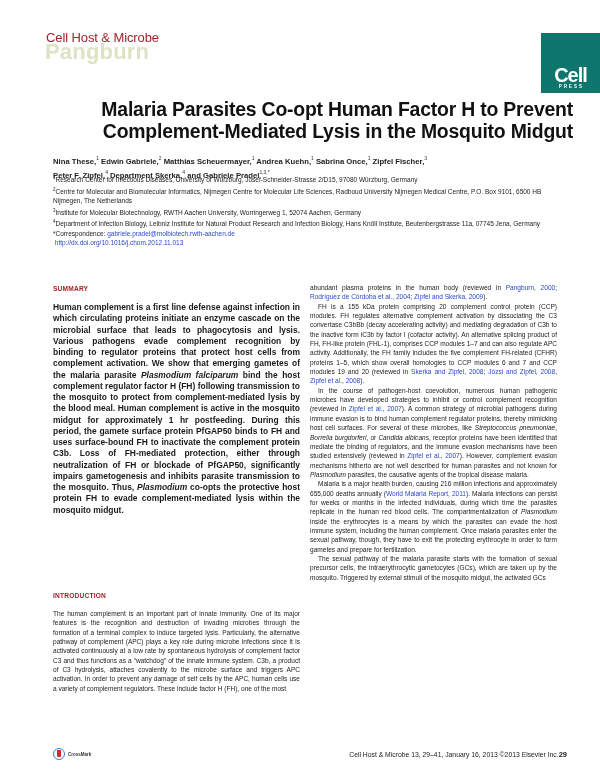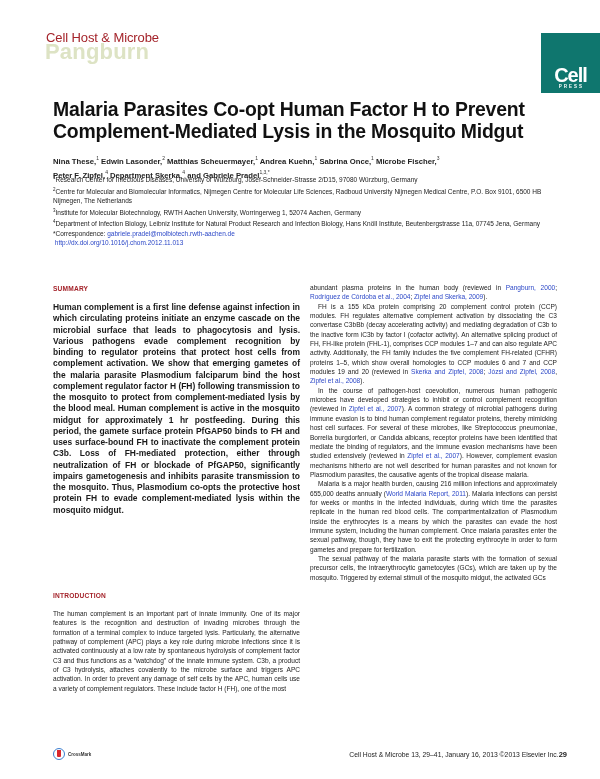--- a/index.html
+++ b/index.html
@@ -5,41 +5,41 @@
   html, body { margin: 0; padding: 0; background: #ffffff; }
   body { width: 600px; height: 779px; position: relative; overflow: hidden; font-family: "Liberation Sans", sans-serif; color: #111; }
 
   .journal { position: absolute; left: 46px; top: 30px; font-size: 13px; color: #a4232a; letter-spacing: -0.1px; }
   .article-kind { position: absolute; left: 45px; top: 39px; font-size: 22px; font-weight: bold; color: #dde3c4; letter-spacing: 0.2px; }
 
   .logo { position: absolute; left: 541px; top: 0; width: 59px; height: 60px; background: #0f766e; color: #fff; text-align: center; margin-top: 33px; }
   .logo .cell { display: block; font-weight: bold; font-size: 20px; line-height: 20px; margin-top: 32px; letter-spacing: -1px; }
   .logo .press { display: block; font-weight: bold; font-size: 4.5px; letter-spacing: 2px; margin-top: -1px; padding-left: 2px; }
 
-  .title { position: absolute; left: 53px; top: 98px; width: 520px; font-size: 19.4px; font-weight: bold; line-height: 22px; color: #111; letter-spacing: -0.2px; }
+  .title { position: absolute; left: 53px; top: 98px; width: 520px; font-size: 19.4px; font-weight: bold; line-height: 22px; color: #111; letter-spacing: -0.2px; text-align: right; }
 
   .authors { position: absolute; left: 53px; top: 153px; width: 500px; font-size: 7.7px; font-weight: bold; line-height: 10.6px; color: #222; }
   .authors sup { font-size: 5px; font-weight: normal; color: #333; }
 
   .affils { position: absolute; left: 53px; top: 173px; width: 500px; font-size: 6.5px; line-height: 9.4px; color: #222; }
   .affils sup { font-size: 4.5px; }
   .affils .blue { color: #2b47c7; }
 
   .col { position: absolute; width: 247px; }
   .col-left { left: 53px; }
   .col-right { left: 310px; }
 
   .section-head { font-size: 6.6px; font-weight: bold; color: #a4232a; letter-spacing: 0.2px; }
 
   .summary { font-size: 8.45px; font-weight: bold; line-height: 11.25px; text-align: justify; color: #1a1a1a; }
   .body-text { font-size: 6.55px; line-height: 9.35px; text-align: justify; color: #222; }
   .body-text p { margin: 0; text-indent: 8px; }
   .body-text p.first { text-indent: 0; }
   .ref { color: #2b47c7; }
-  .it { }
+  .it { font-style: italic; }
 
   .crossmark { position: absolute; left: 53px; top: 748px; display: flex; align-items: center; gap: 3px; }
   .crossmark .badge { width: 12px; height: 12px; border-radius: 50%; border: 1.5px solid #3d7fd1; box-sizing: border-box; position: relative; background: #fff; }
   .crossmark .badge::after { content: ""; position: absolute; left: 2.5px; top: 1px; width: 4px; height: 7px; background: #d9272e; border-radius: 0 0 1px 1px; }
   .crossmark .label { font-size: 4.5px; color: #333; font-weight: bold; }
 
   .footer { position: absolute; right: 33px; top: 750px; font-size: 6.8px; color: #222; }
   .footer .page { font-weight: bold; font-size: 7.5px; }
 </style>
 </head>
@@ -49,25 +49,25 @@
 <div class="article-kind">Pangburn</div>
 <div class="logo">
   <span class="cell">Cell</span>
   <span class="press">PRESS</span>
 </div>
 
 <div class="title">Malaria Parasites Co-opt Human Factor H to Prevent Complement-Mediated Lysis in the Mosquito Midgut</div>
 
 <div class="authors">
   <span><span>Nina These,</span><sup>1</sup></span>
-  <span><span>Edwin Lasonder,</span><sup>2</sup></span>
+  <span><span>Edwin Gabriele,</span><sup>2</sup></span>
   <span><span>Matthias Scheuermayer,</span><sup>1</sup></span>
   <span><span>Andrea Kuehn,</span><sup>1</sup></span>
   <span><span>Sabrina Once,</span><sup>1</sup></span>
-  <span><span>Microbe Fischer,</span><sup>3</sup></span><br>
+  <span><span>Zipfel Fischer,</span><sup>3</sup></span><br>
   <span><span>Peter F. Zipfel,</span><sup>4</sup></span>
   <span><span>Department Skerka,</span><sup>4</sup></span>
   <span><span>and Gabriele Pradel</span><sup>1,3,*</sup></span>
 </div>
 
 <div class="affils">
   <div><sup>1</sup><span>Research Center for Infectious Diseases, University of Würzburg, Josef-Schneider-Strasse 2/D15, 97080 Würzburg, Germany</span></div>
   <div><sup>2</sup><span>Centre for Molecular and Biomolecular Informatics, Nijmegen Centre for Molecular Life Sciences, Radboud University Nijmegen Medical Centre, P.O. Box 9101, 6500 HB Nijmegen, The Netherlands</span></div>
   <div><sup>3</sup><span>Institute for Molecular Biotechnology, RWTH Aachen University, Worringerweg 1, 52074 Aachen, Germany</span></div>
   <div><sup>4</sup><span>Department of Infection Biology, Leibniz Institute for Natural Product Research and Infection Biology, Hans Knöll Institute, Beutenbergstrasse 11a, 07745 Jena, Germany</span></div>

